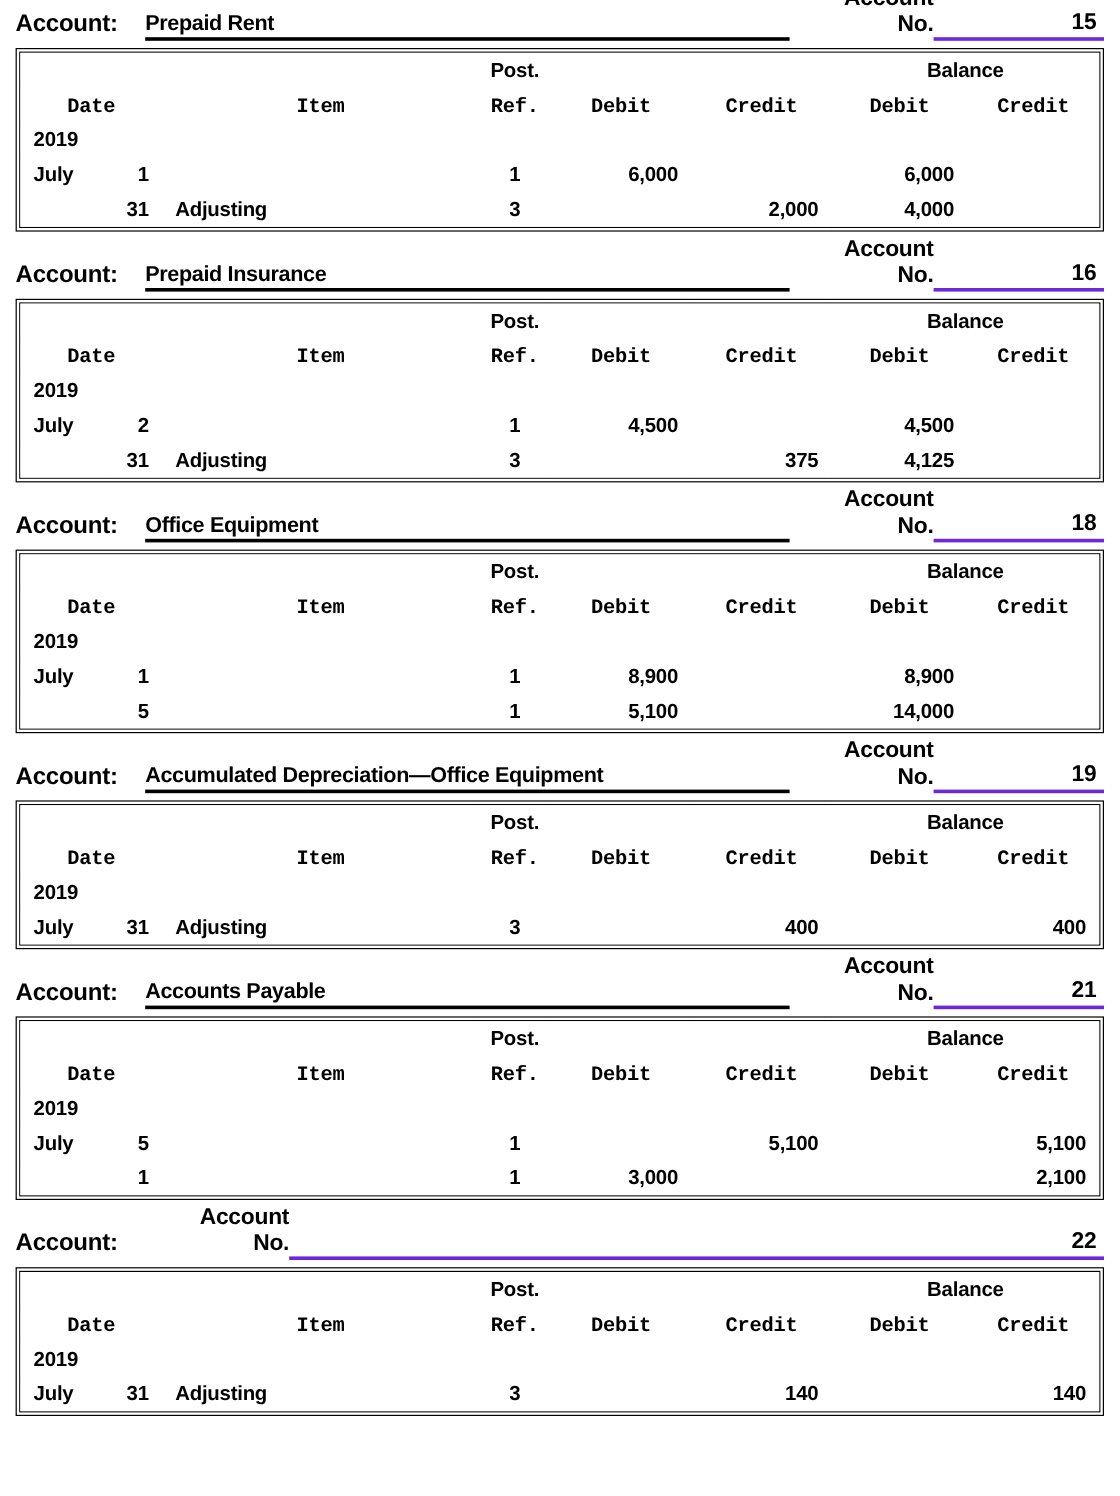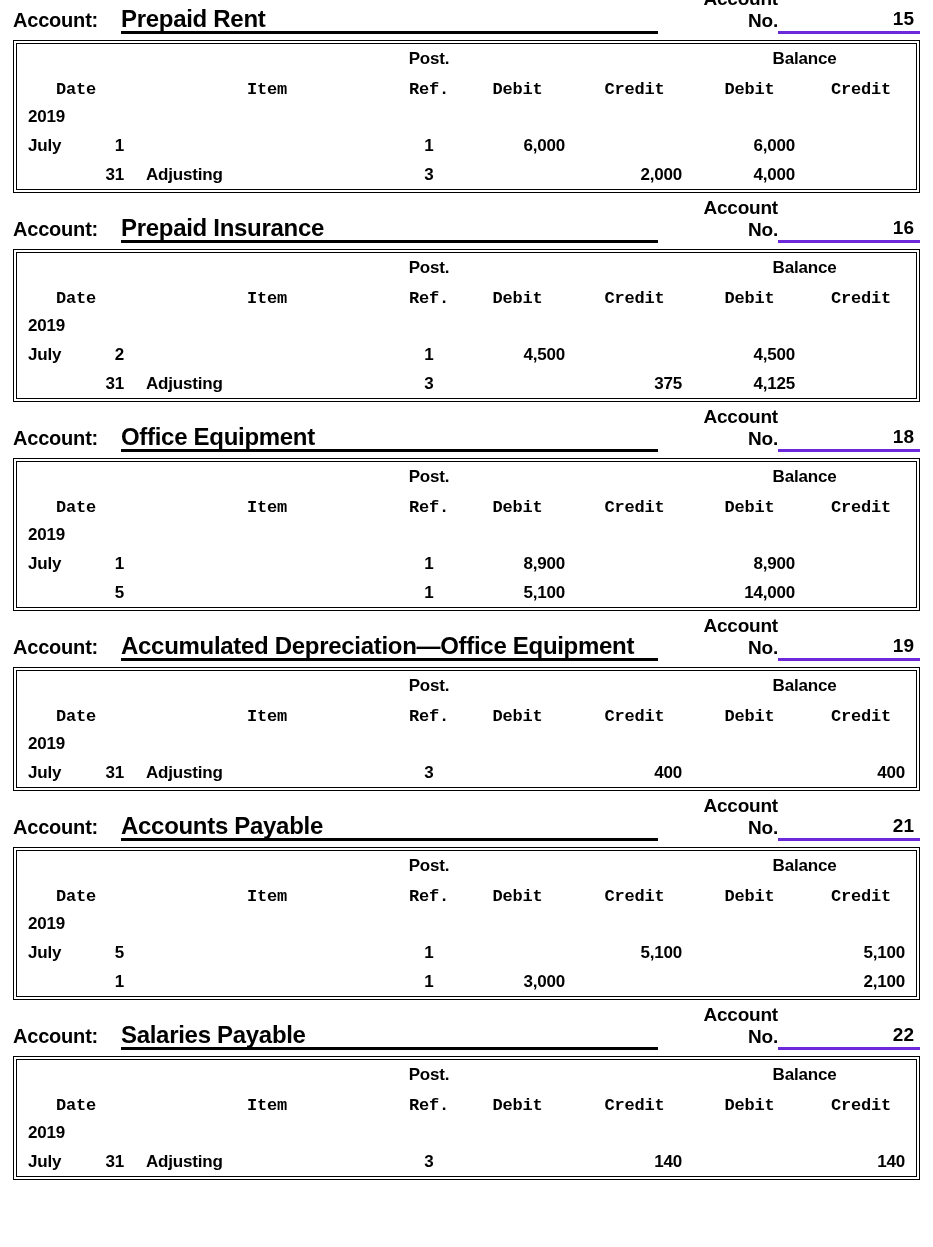--- a/index.html
+++ b/index.html
@@ -43,21 +43,21 @@
     letter-spacing: -0.2px;
     padding-bottom: 2px;
   }
   .acct-name-wrap {
     flex: none;
     width: 537px;
     border-bottom: 3px solid #000;
     padding-bottom: 1px;
   }
   .acct-name {
-    font-size: 24px;
+    font-size: 18px;
     font-weight: bold;
     line-height: 22px;
     letter-spacing: -0.3px;
     white-space: nowrap;
   }
   .acct-no-label {
     font-size: 19px;
     font-weight: bold;
     flex: none;
     width: 120px;
@@ -487,23 +487,20 @@
             <td class="dbl-l bt c-right"></td>
             <td class="dbl-l bt c-right"></td>
             <td class="dbl-l bt c-right">2,100</td>
           </tr>
         </tbody>
       </table>
     </div>
     <div class="ledger">
       <div class="acct-head">
         <div class="acct-label">Account:</div>
-        <div class="acct-name-wrap">
-          <div class="acct-name">Salaries Payable</div>
-        </div>
         <div class="acct-no-label">Account No.</div>
         <div class="acct-no-wrap">
           <div class="acct-no">22</div>
         </div>
       </div>
       <table class="ledger-table">
         <colgroup>
           <col class="w-month">
           <col class="w-day">
           <col class="w-item">

